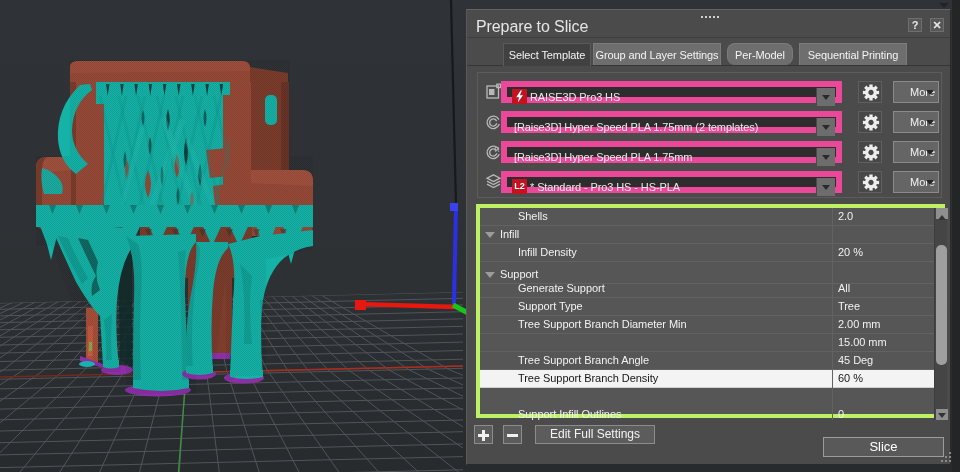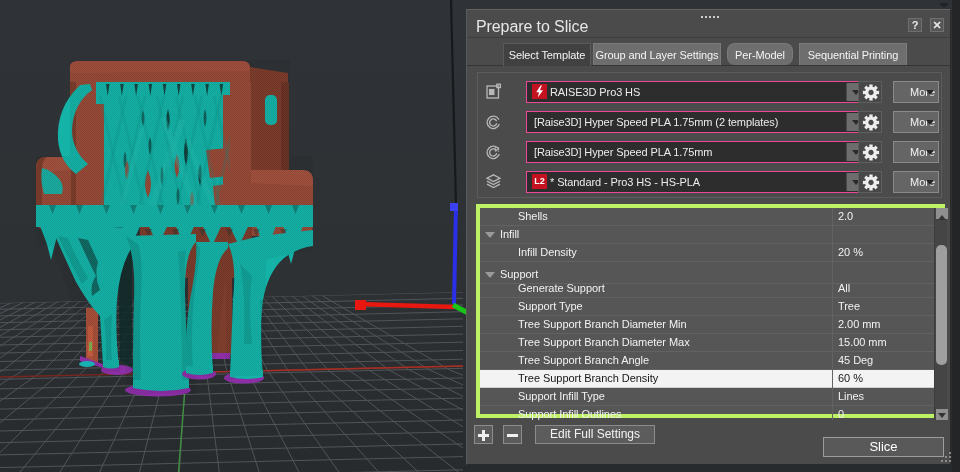--- a/index.html
+++ b/index.html
@@ -22,22 +22,22 @@
   .tab{position:absolute;top:33px;height:22px;line-height:22px;z-index:2;
        background:#6e6e6e;color:#f4f4f4;font-size:11px;box-sizing:border-box;
        border:1px solid #7b7b7b;border-bottom:none;text-align:center;letter-spacing:-0.1px;}
   .tab.active{background:#414141;border-color:#5a5a5a;height:23px;z-index:3;}
   #tabline{position:absolute;left:0;top:55px;width:483px;height:1px;background:#353535;}
   
   #gbox{position:absolute;left:10px;top:62px;width:465px;height:126px;
         border:1px solid #5c5c5c;box-sizing:border-box;}
   .trow{position:absolute;left:0;width:465px;height:22px;}
   .ticon{position:absolute;left:7px;top:2px;width:17px;height:17px;}
-  .combo{position:absolute;left:48px;top:0;width:341px;height:22px;background:#2d2d2d;
-         border:1px solid #ec4899;box-sizing:border-box;}
+  .combo{position:absolute;left:23px;top:0;width:341px;height:22px;background:#2d2d2d;
+         border:6px solid #ec4899;box-sizing:border-box;}
   .combo .ctext{position:absolute;left:7px;top:0;height:20px;line-height:20px;color:#ececec;font-size:11px;white-space:nowrap;letter-spacing:-0.1px;}
   .combo .badge{position:absolute;left:5px;top:2px;width:15px;height:15px;background:#c41220;}
   .combo .carr{position:absolute;right:1px;top:1px;width:18px;height:18px;background:#6d6d6d;border-left:1px solid #4a4a4a;}
   .combo .carr:after{content:"";position:absolute;left:5px;top:7px;border:4px solid transparent;border-top:5px solid #2a2a2a;}
   .gearb{position:absolute;left:380px;top:0;width:24px;height:22px;background:#484848;
          border:1px solid #5f5f5f;box-sizing:border-box;}
   .moreb{position:absolute;left:415px;top:0;width:46px;height:22px;background:#656565;
          border:1px solid #8a8a8a;box-sizing:border-box;color:#f2f2f2;
          font-size:11px;line-height:20px;padding-left:16px;}
   .moreb:after{content:"";position:absolute;right:4px;top:8px;border:4px solid transparent;border-top:5px solid #262626;}
@@ -430,34 +430,29 @@
         </div>
       <div class="row" style="top:90px;">
           <div class="lab">Support Type</div>
           <div class="val">Tree</div>
         </div>
       <div class="row" style="top:108px;">
           <div class="lab">Tree Support Branch Diameter Min</div>
           <div class="val">2.00 mm</div>
         </div>
       <div class="row" style="top:126px;">
-          <div class="lab">Tree Support Branch Diameter Max</div>
           <div class="val">15.00 mm</div>
         </div>
       <div class="row" style="top:144px;">
           <div class="lab">Tree Support Branch Angle</div>
           <div class="val">45 Deg</div>
         </div>
       <div class="row sel" style="top:162px;">
           <div class="lab">Tree Support Branch Density</div>
           <div class="val">60 %</div>
-        </div>
-      <div class="row" style="top:180px;">
-          <div class="lab">Support Infill Type</div>
-          <div class="val">Lines</div>
         </div>
       <div class="row" style="top:198px;height:14px;border-bottom:none;">
           <div class="lab">Support Infill Outlines</div>
           <div class="val">0</div>
         </div>
       <div class="vdiv"></div>
       <div id="sbar">
           <div id="sup"></div>
           <div id="sthumb"></div>
           <div id="sdn"></div>

